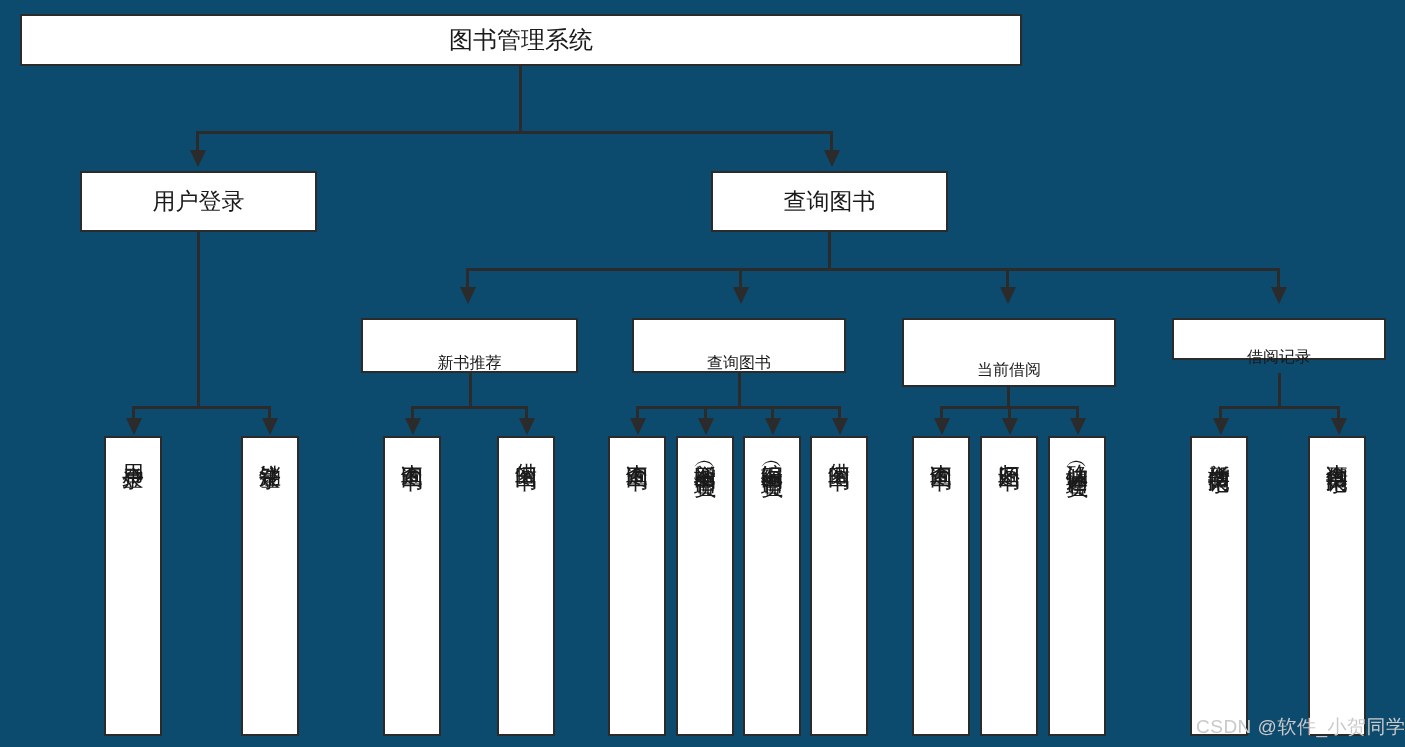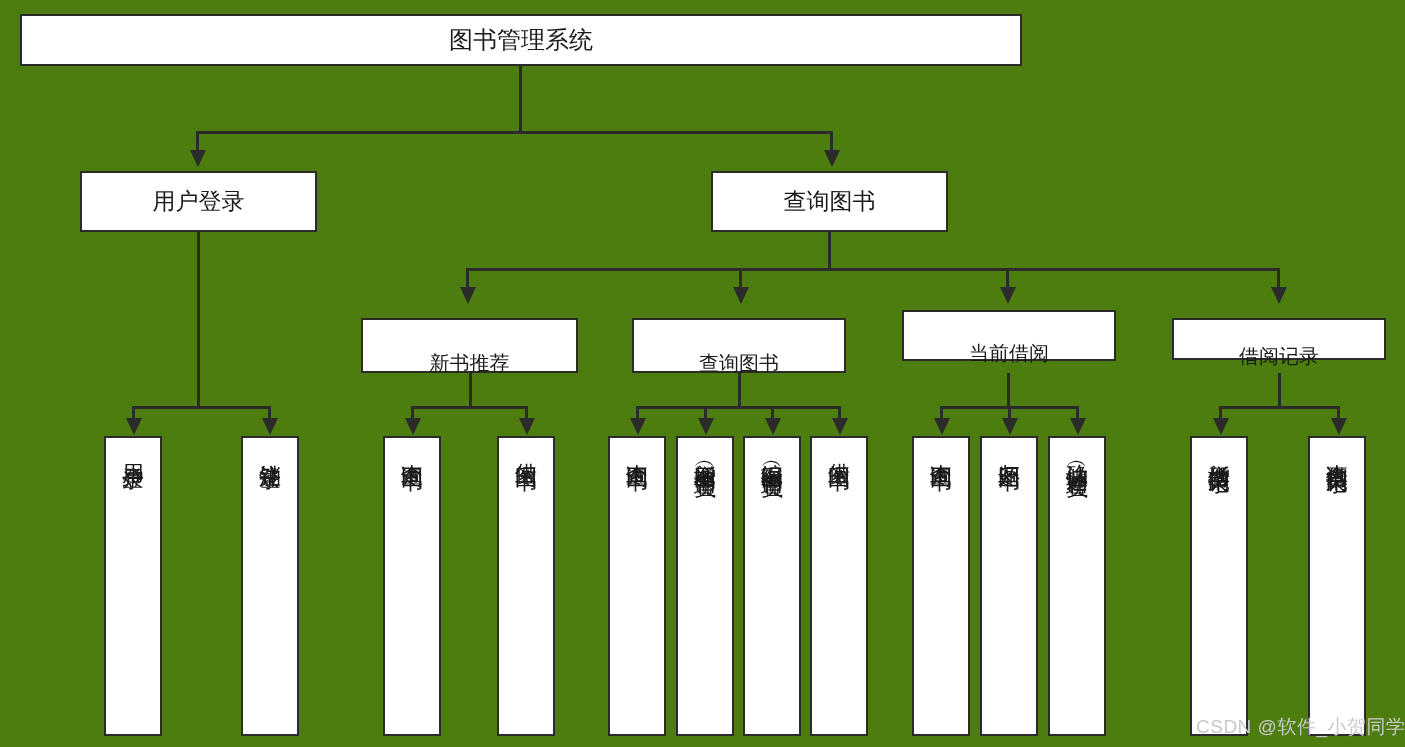--- a/index.html
+++ b/index.html
@@ -5,21 +5,21 @@
 <style>
   html,body{margin:0;padding:0;background:#ffffff;}
   body{
     font-family:"Liberation Sans","DejaVu Sans",sans-serif;
     -webkit-font-smoothing:antialiased;
   }
   #canvas{
     position:relative;
     width:1405px;
     height:747px;
-    background:#4d7c0f;
+    background:#0c4a6e;
     overflow:hidden;
   }
   
   .node{
     position:absolute;
     box-sizing:border-box;
     border:2px solid #2b2b2b;
     background:#ffffff;
     display:flex;
     align-items:center;
@@ -28,21 +28,21 @@
     z-index:3;
   }
   .node .lbl{
     display:block;
     text-align:center;
     line-height:1.18;
     white-space:nowrap;
   }
   .node.root .lbl{ font-size:24px; }
   .node.lvl2 .lbl{ font-size:23px; }
-  .node.lvl3 .lbl{ font-size:20px;margin-top:36px; }
+  .node.lvl3 .lbl{ font-size:16px;margin-top:36px; }
 
   
   .node.leaf{
     align-items:flex-start;
     justify-content:center;
     padding-top:8px;
   }
   .node.leaf .lbl{
     writing-mode:vertical-rl;
     text-orientation:upright;
@@ -156,21 +156,21 @@
   <div class="node lvl2" style="left:711px; top:171px; width:237px; height:61px;">
     <span class="lbl">查询图书</span>
   </div>
 
   <div class="node lvl3" style="left:361px; top:318px; width:217px; height:55px;">
     <span class="lbl">新书推荐</span>
   </div>
   <div class="node lvl3" style="left:632px; top:318px; width:214px; height:55px;">
     <span class="lbl">查询图书</span>
   </div>
-  <div class="node lvl3" style="left:902px; top:310px; width:214px; height:51px;">
+  <div class="node lvl3" style="left:902px; top:318px; width:214px; height:69px;">
     <span class="lbl">当前借阅</span>
   </div>
   <div class="node lvl3" style="left:1172px; top:318px; width:214px; height:42px;">
     <span class="lbl">借阅记录</span>
   </div>
 
   <div class="node leaf" style="left:104px; top:436px; width:58px; height:300px;">
     <span class="lbl">用户登录</span>
   </div>
   <div class="node leaf" style="left:241px; top:436px; width:58px; height:300px;">

